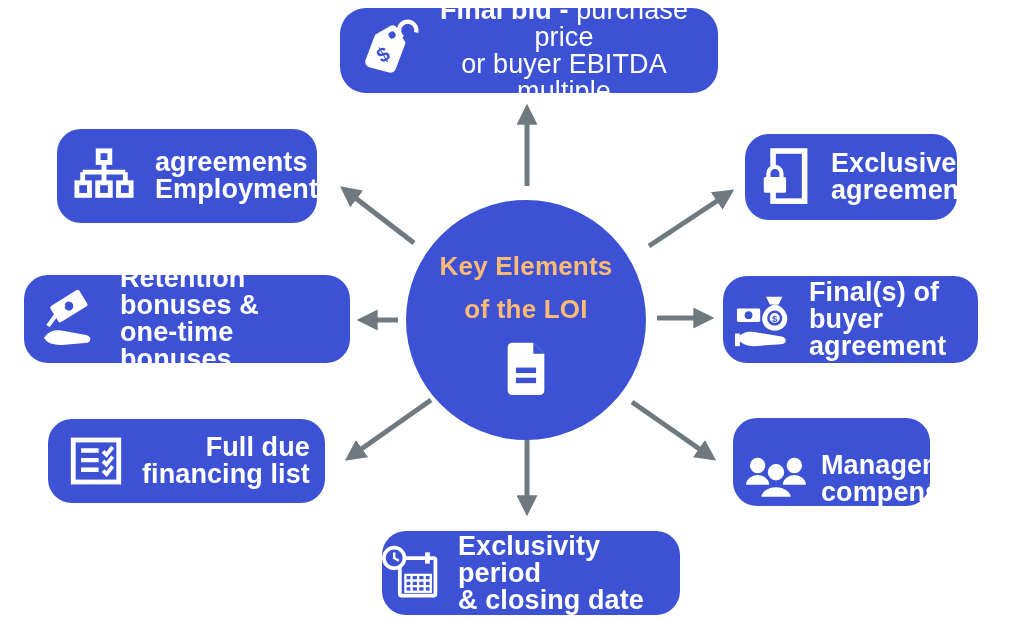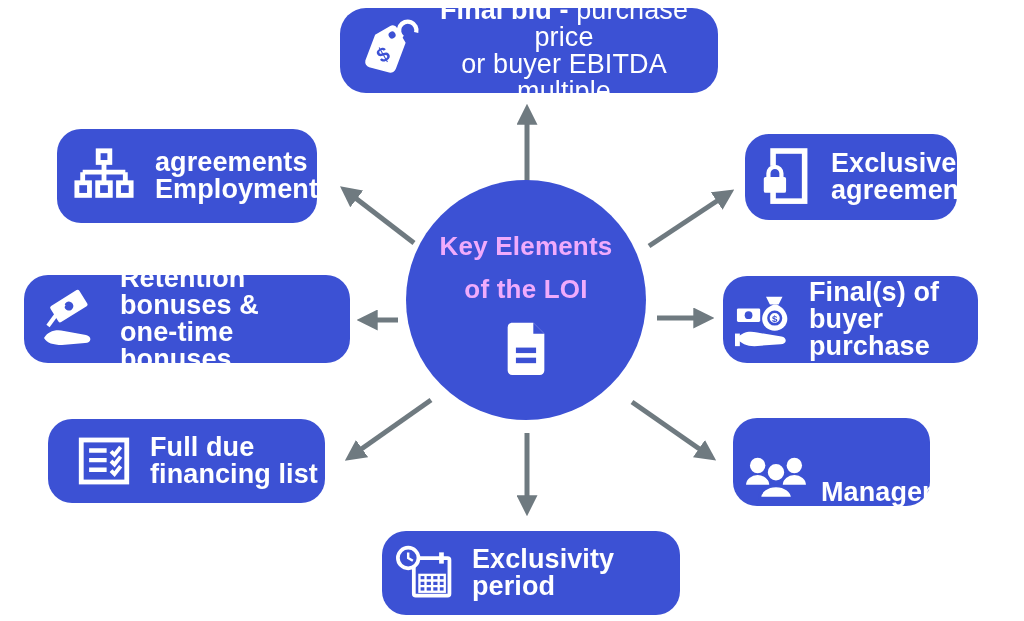--- a/index.html
+++ b/index.html
@@ -23,26 +23,26 @@
   .node .label .ln{display:block;}
   
   .node-top .label{flex:1;text-align:center;font-weight:400;padding-right:12px;}
   .node-top .label b{font-weight:700;}
   
   .node-top{left:340px;top:8px;width:378px;height:85px;padding-left:14px;border-radius:26px;}
   .node-top-left{left:57px;top:129px;width:260px;height:94px;padding-left:16px;gap:20px;}
   .node-top-right{left:745px;top:134px;width:212px;height:86px;padding-left:16px;gap:18px;}
   .node-left{left:24px;top:275px;width:326px;height:88px;padding-left:16px;gap:16px;}
   .node-right{left:723px;top:276px;width:255px;height:87px;padding-left:12px;gap:12px;}
-  .node-bottom-left{left:48px;top:419px;width:277px;height:84px;padding-left:28px;gap:18px;}
+  .node-bottom-left{left:48px;top:419px;width:277px;height:84px;padding-left:20px;gap:18px;text-align:right;}
   .node-bottom-right{left:733px;top:418px;width:197px;height:88px;padding-left:12px;gap:14px;align-items:flex-end;}
-  .node-bottom{left:382px;top:531px;width:298px;height:84px;padding-left:14px;gap:16px;}
+  .node-bottom{left:382px;top:531px;width:298px;height:84px;gap:16px;}
   .center-circle{
-    position:absolute;left:406px;top:180px;width:240px;height:240px;border-radius:50%;
-    background:var(--blue);color:#f0abfc;display:flex;flex-direction:column;
+    position:absolute;left:406px;top:200px;width:240px;height:240px;border-radius:50%;
+    background:var(--blue);color:#fdba74;display:flex;flex-direction:column;
     align-items:center;justify-content:center;text-align:center;
   }
   .center-circle .title{font-size:26px;font-weight:700;line-height:43px;letter-spacing:.2px;}
   .center-circle .doc{margin-top:10px;}
 </style>
 </head>
 <body>
 
 <div class="canvas">
 
@@ -152,21 +152,21 @@
         <path d="M36 15 h9 l4 -8 h-17 z" fill="#fff"></path>
         <path d="M40 15 c-8 3 -12 9 -12 15 a13 12 0 0 0 26 0 c0 -6 -4 -12 -11 -15 z" fill="#fff"></path>
         <circle cx="41" cy="29" r="6.5" fill="none" stroke="#3C51D4" stroke-width="2.6"></circle>
         <text x="41" y="33" font-size="10" font-weight="bold" fill="#3C51D4" text-anchor="middle">$</text>
         <path d="M2 50 C8 43 15 42 23 44 L48 48 C54 49 54 56 47 56 L20 58 C12 58 6 55 2 50 Z" fill="#fff"></path>
         <rect x="0" y="45" width="5" height="13" fill="#fff"></rect>
       </svg>
     </span>
     <span class="label">
       <span class="ln">Final(s) of</span>
-      <span class="ln">buyer purchase</span>
+      <span class="ln">buyer agreement</span>
     </span>
   </div>
 
   <div class="node node-bottom-left">
     <span class="icon">
       <svg width="56" height="56" viewBox="0 0 64 64">
         <rect x="6" y="8" width="52" height="48" fill="none" stroke="#fff" stroke-width="5.5"></rect>
         <path d="M15 20 h20 M15 31 h20 M15 42 h20" stroke="#fff" stroke-width="5"></path>
         <path d="M40 21 l4 4 7 -9" stroke="#fff" stroke-width="4.5" fill="none"></path>
         <path d="M40 32 l4 4 7 -9" stroke="#fff" stroke-width="4.5" fill="none"></path>
@@ -185,32 +185,34 @@
         <circle cx="13" cy="16" r="8" fill="#fff"></circle>
         <path d="M1 36 a12 10 0 0 1 24 0 z" fill="#fff"></path>
         <circle cx="51" cy="16" r="8" fill="#fff"></circle>
         <path d="M39 36 a12 10 0 0 1 24 0 z" fill="#fff"></path>
         <circle cx="32" cy="23" r="10" fill="#fff" stroke="#3C51D4" stroke-width="3"></circle>
         <path d="M15 50 a17 13 0 0 1 34 0 z" fill="#fff" stroke="#3C51D4" stroke-width="3"></path>
       </svg>
     </span>
     <span class="label">
       <span class="ln">Management</span>
+      <span class="ln">compensation</span>
     </span>
   </div>
 
   <div class="node node-bottom">
     <span class="icon">
       <svg width="60" height="58" viewBox="0 0 64 60">
         <rect x="46" y="8" width="5" height="12" fill="#fff"></rect>
         <rect x="19" y="14" width="38" height="40" rx="2" fill="none" stroke="#fff" stroke-width="4"></rect>
         <rect x="25" y="32" width="27" height="18" fill="none" stroke="#fff" stroke-width="2.5"></rect>
         <path d="M25 38 h27 M25 44 h27 M31.5 32 v18 M38.5 32 v18 M45.5 32 v18" stroke="#fff" stroke-width="2.5"></path>
         <circle cx="13" cy="14" r="11" fill="#3C51D4" stroke="#fff" stroke-width="4"></circle>
         <path d="M13 8 v6 l5 3" stroke="#fff" stroke-width="2.6" fill="none"></path>
       </svg>
     </span>
     <span class="label">
       <span class="ln">Exclusivity period</span>
+      <span class="ln">&amp; closing date</span>
     </span>
   </div>
 
 </div>
 
 </body></html>

